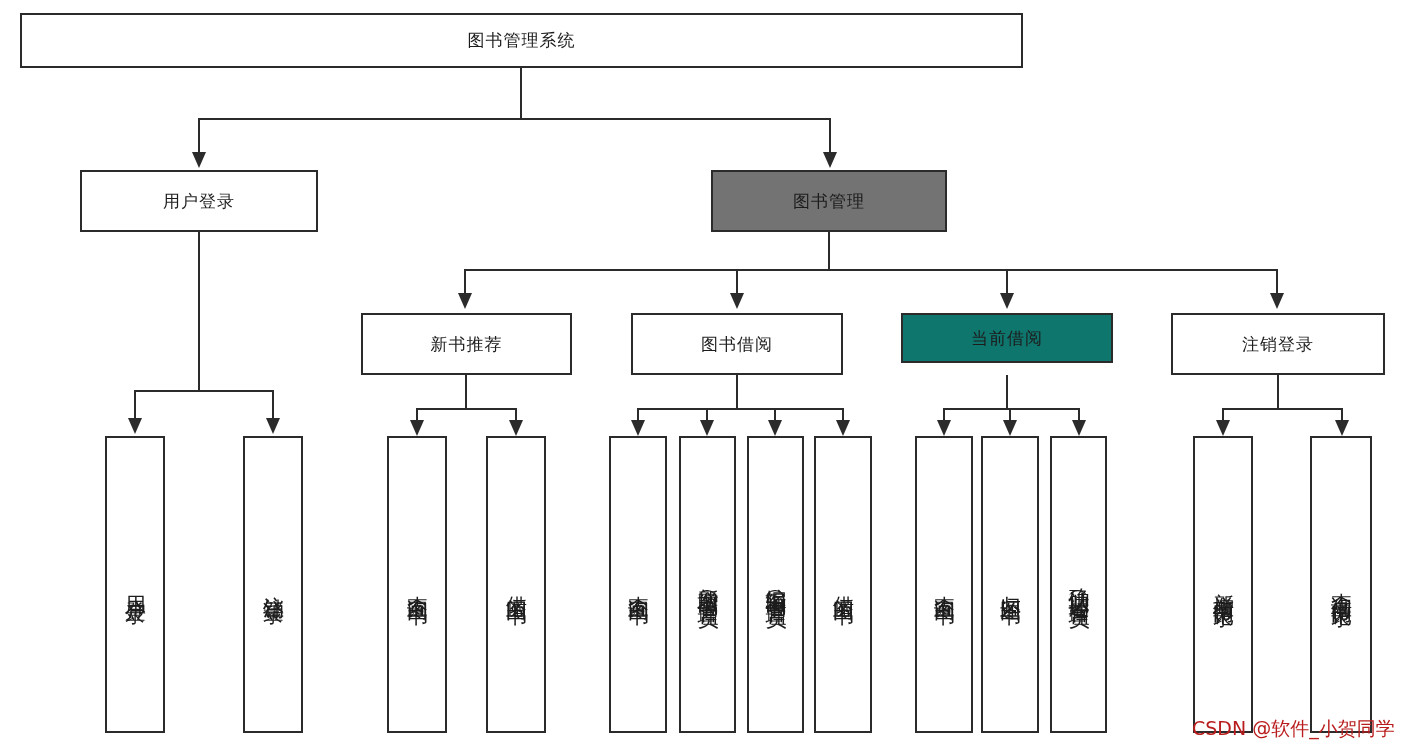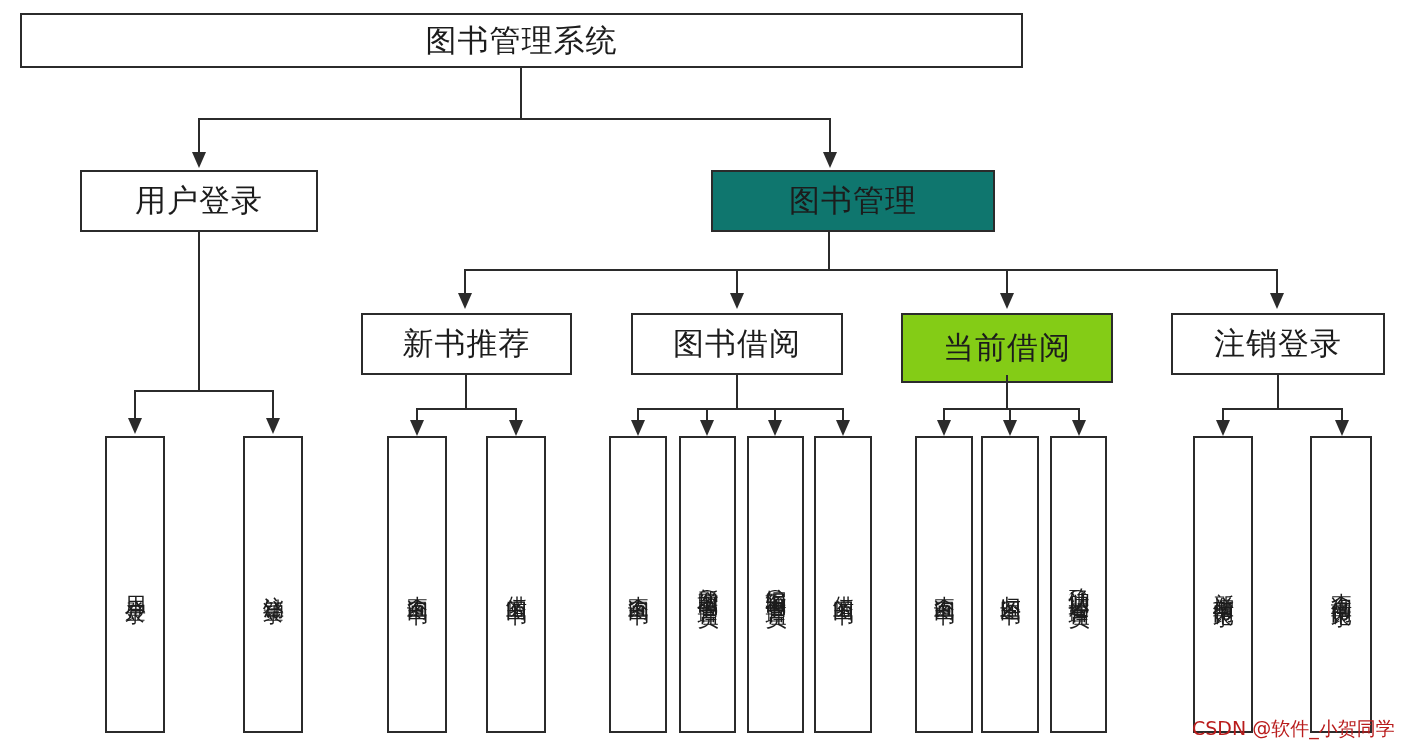--- a/index.html
+++ b/index.html
@@ -21,21 +21,21 @@
     position: absolute;
     box-sizing: border-box;
     border: 2px solid #2b2b2b;
     background: #ffffff;
     display: flex;
     align-items: center;
     justify-content: center;
     color: #1c1c1c;
   }
   .node.h-node {
-    font-size: 31px;
+    font-size: 17px;
     letter-spacing: 1px;
   }
   .node.v-node {
     font-size: 21px;
     writing-mode: vertical-rl;
     text-orientation: upright;
     letter-spacing: 3px;
     padding-top: 4px;
     padding-bottom: 4px;
     line-height: 1.0;
@@ -91,21 +91,21 @@
   <div class="vline" style="left: 520px; top: 68px; height: 52px; background: rgb(43, 43, 43);"></div>
   <div class="hline" style="left: 198px; top: 118px; width: 633px; background: rgb(43, 43, 43);"></div>
   <div class="vline" style="left: 198px; top: 118px; height: 36px; background: rgb(43, 43, 43);"></div>
   <div class="arrow" style="left: 192px; top: 152px; border-top-color: rgb(43, 43, 43);"></div>
   <div class="vline" style="left: 829px; top: 118px; height: 36px; background: rgb(43, 43, 43);"></div>
   <div class="arrow" style="left: 823px; top: 152px; border-top-color: rgb(43, 43, 43);"></div>
 
   <div class="node h-node" style="left: 80px; top: 170px; width: 238px; height: 62px; border-color: rgb(43, 43, 43); background: rgb(255, 255, 255); color: rgb(28, 28, 28);">
     <span class="label">用户登录</span>
   </div>
-  <div class="node h-node" style="left: 711px; top: 170px; width: 284px; height: 62px; border-color: rgb(43, 43, 43); background: #0f766e; color: rgb(28, 28, 28);">
+  <div class="node h-node" style="left: 711px; top: 170px; width: 236px; height: 62px; border-color: rgb(43, 43, 43); background: #737373; color: rgb(28, 28, 28);">
     <span class="label">图书管理</span>
   </div>
 
   <div class="vline" style="left: 198px; top: 232px; height: 158px; background: rgb(43, 43, 43);"></div>
   <div class="hline" style="left: 134px; top: 390px; width: 140px; background: rgb(43, 43, 43);"></div>
   <div class="vline" style="left: 134px; top: 390px; height: 30px; background: rgb(43, 43, 43);"></div>
   <div class="arrow" style="left: 128px; top: 418px; border-top-color: rgb(43, 43, 43);"></div>
   <div class="vline" style="left: 272px; top: 390px; height: 30px; background: rgb(43, 43, 43);"></div>
   <div class="arrow" style="left: 266px; top: 418px; border-top-color: rgb(43, 43, 43);"></div>
 
@@ -119,21 +119,21 @@
   <div class="arrow" style="left: 1000px; top: 293px; border-top-color: rgb(43, 43, 43);"></div>
   <div class="vline" style="left: 1276px; top: 269px; height: 26px; background: rgb(43, 43, 43);"></div>
   <div class="arrow" style="left: 1270px; top: 293px; border-top-color: rgb(43, 43, 43);"></div>
 
   <div class="node h-node" style="left: 631px; top: 313px; width: 212px; height: 62px; border-color: rgb(43, 43, 43); background: rgb(255, 255, 255); color: rgb(28, 28, 28);">
     <span class="label">图书借阅</span>
   </div>
   <div class="node h-node" style="left: 361px; top: 313px; width: 211px; height: 62px; border-color: rgb(43, 43, 43); background: rgb(255, 255, 255); color: rgb(28, 28, 28);">
     <span class="label">新书推荐</span>
   </div>
-  <div class="node h-node" style="left: 901px; top: 313px; width: 212px; height: 70px; border-color: rgb(43, 43, 43); background: #84cc16; color: rgb(28, 28, 28);">
+  <div class="node h-node" style="left: 901px; top: 313px; width: 212px; height: 50px; border-color: rgb(43, 43, 43); background: #0f766e; color: rgb(28, 28, 28);">
     <span class="label">当前借阅</span>
   </div>
   <div class="node h-node" style="left: 1171px; top: 313px; width: 214px; height: 62px; border-color: rgb(43, 43, 43); background: rgb(255, 255, 255); color: rgb(28, 28, 28);">
     <span class="label">注销登录</span>
   </div>
 
   <div class="vline" style="left: 465px; top: 375px; height: 33px; background: rgb(43, 43, 43);"></div>
   <div class="hline" style="left: 416px; top: 408px; width: 100px; background: rgb(43, 43, 43);"></div>
   <div class="vline" style="left: 416px; top: 408px; height: 14px; background: rgb(43, 43, 43);"></div>
   <div class="arrow" style="left: 410px; top: 420px; border-top-color: rgb(43, 43, 43);"></div>

